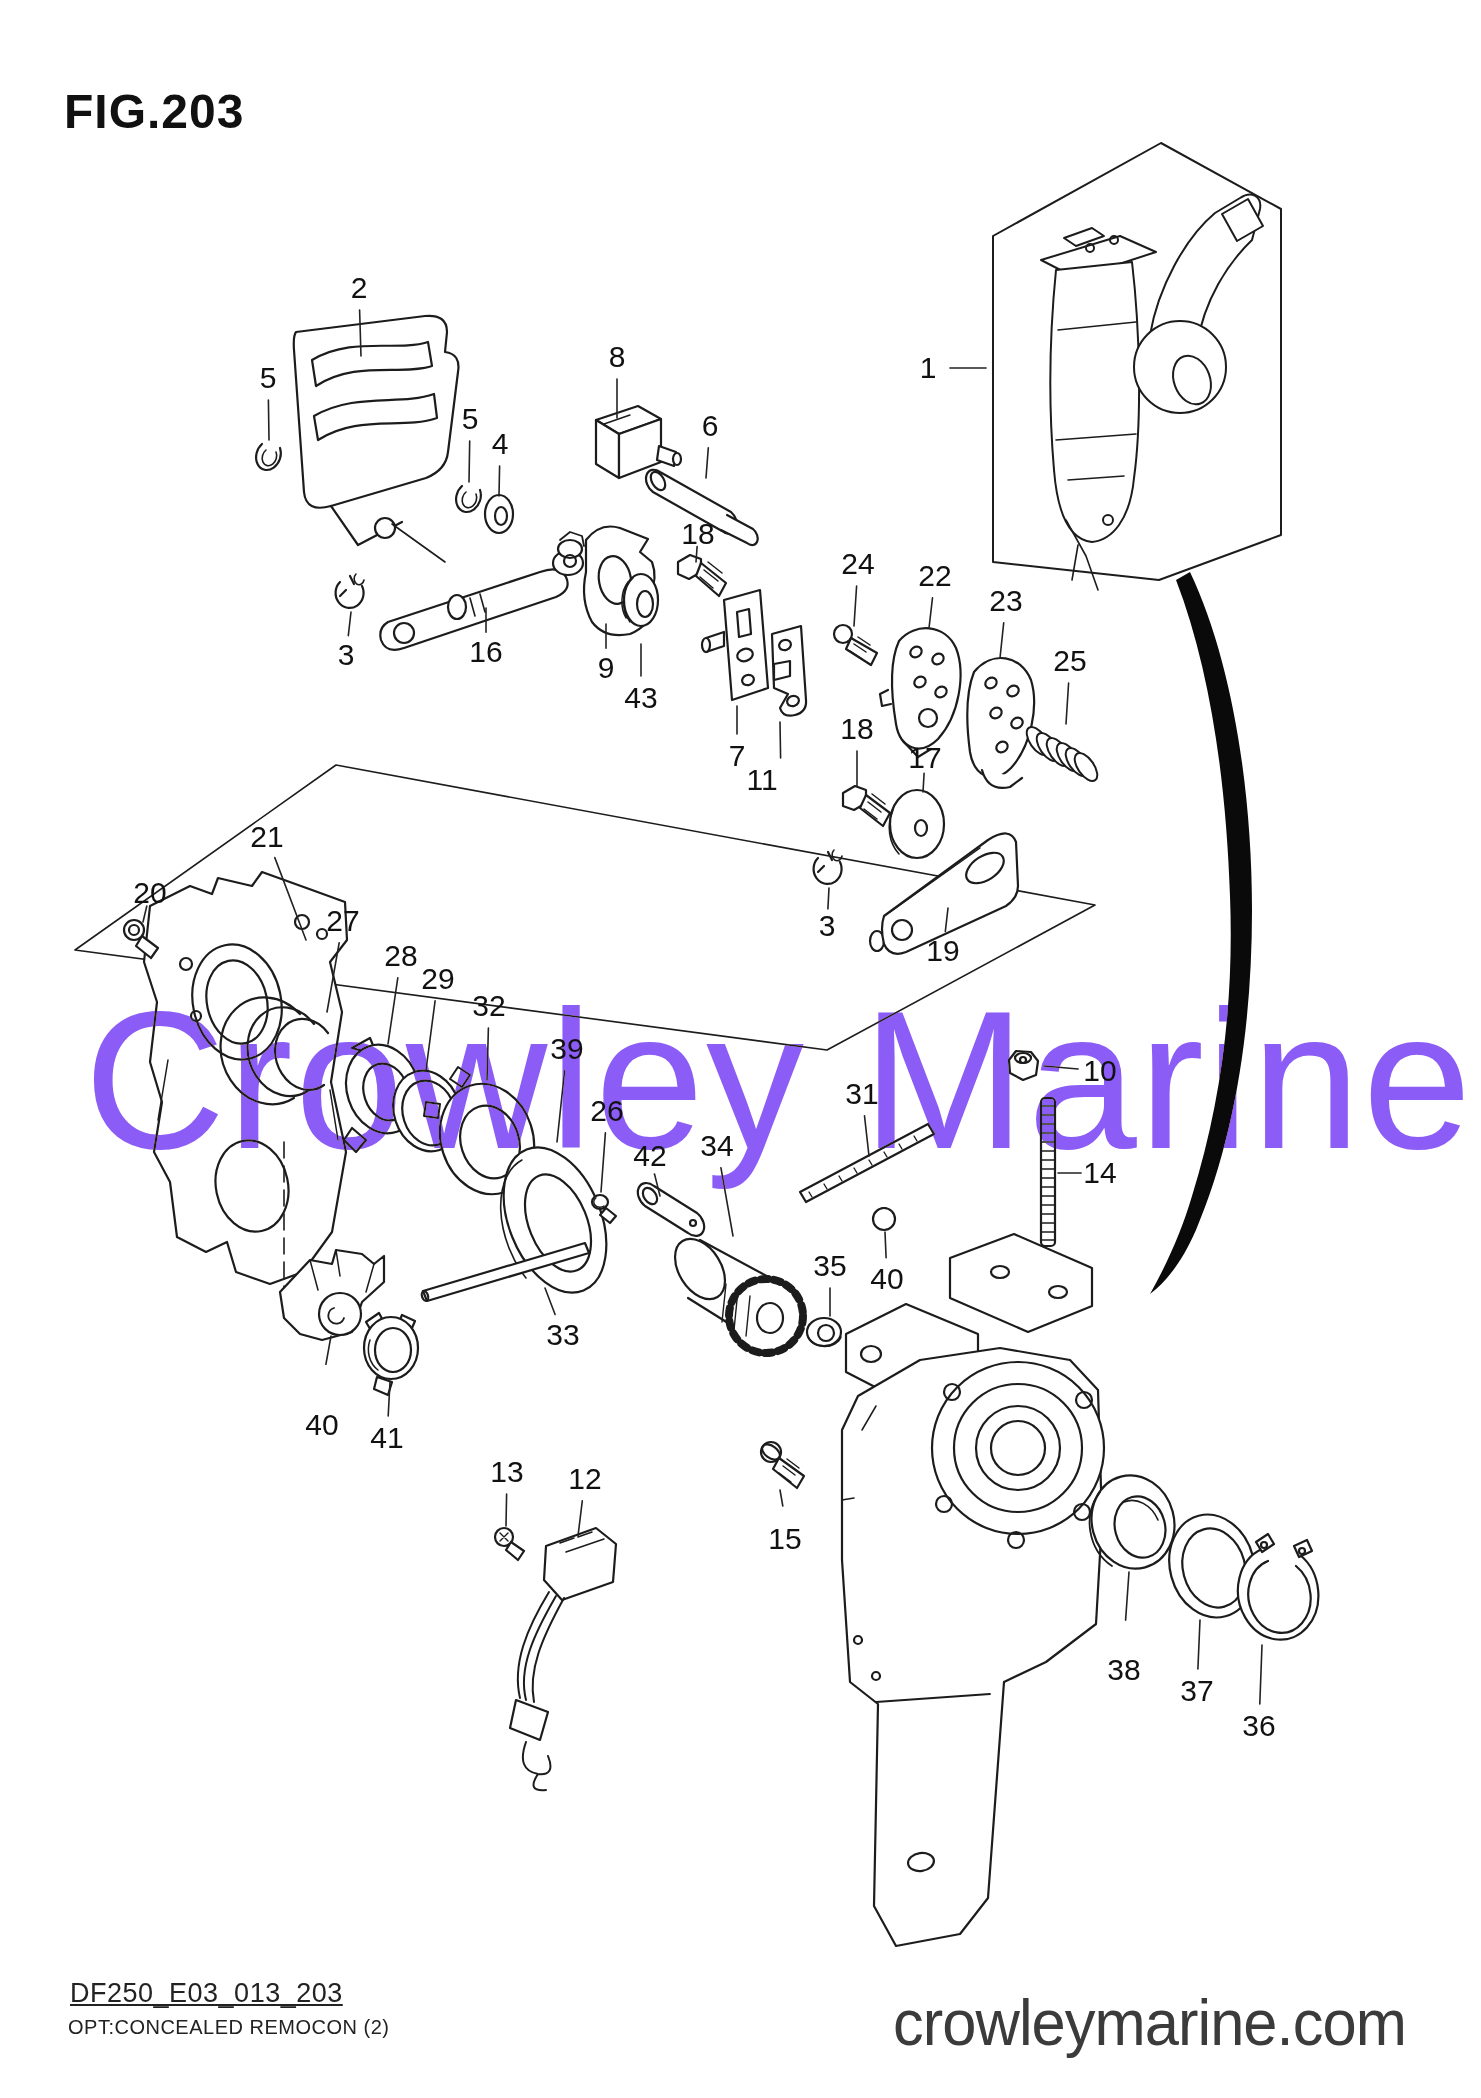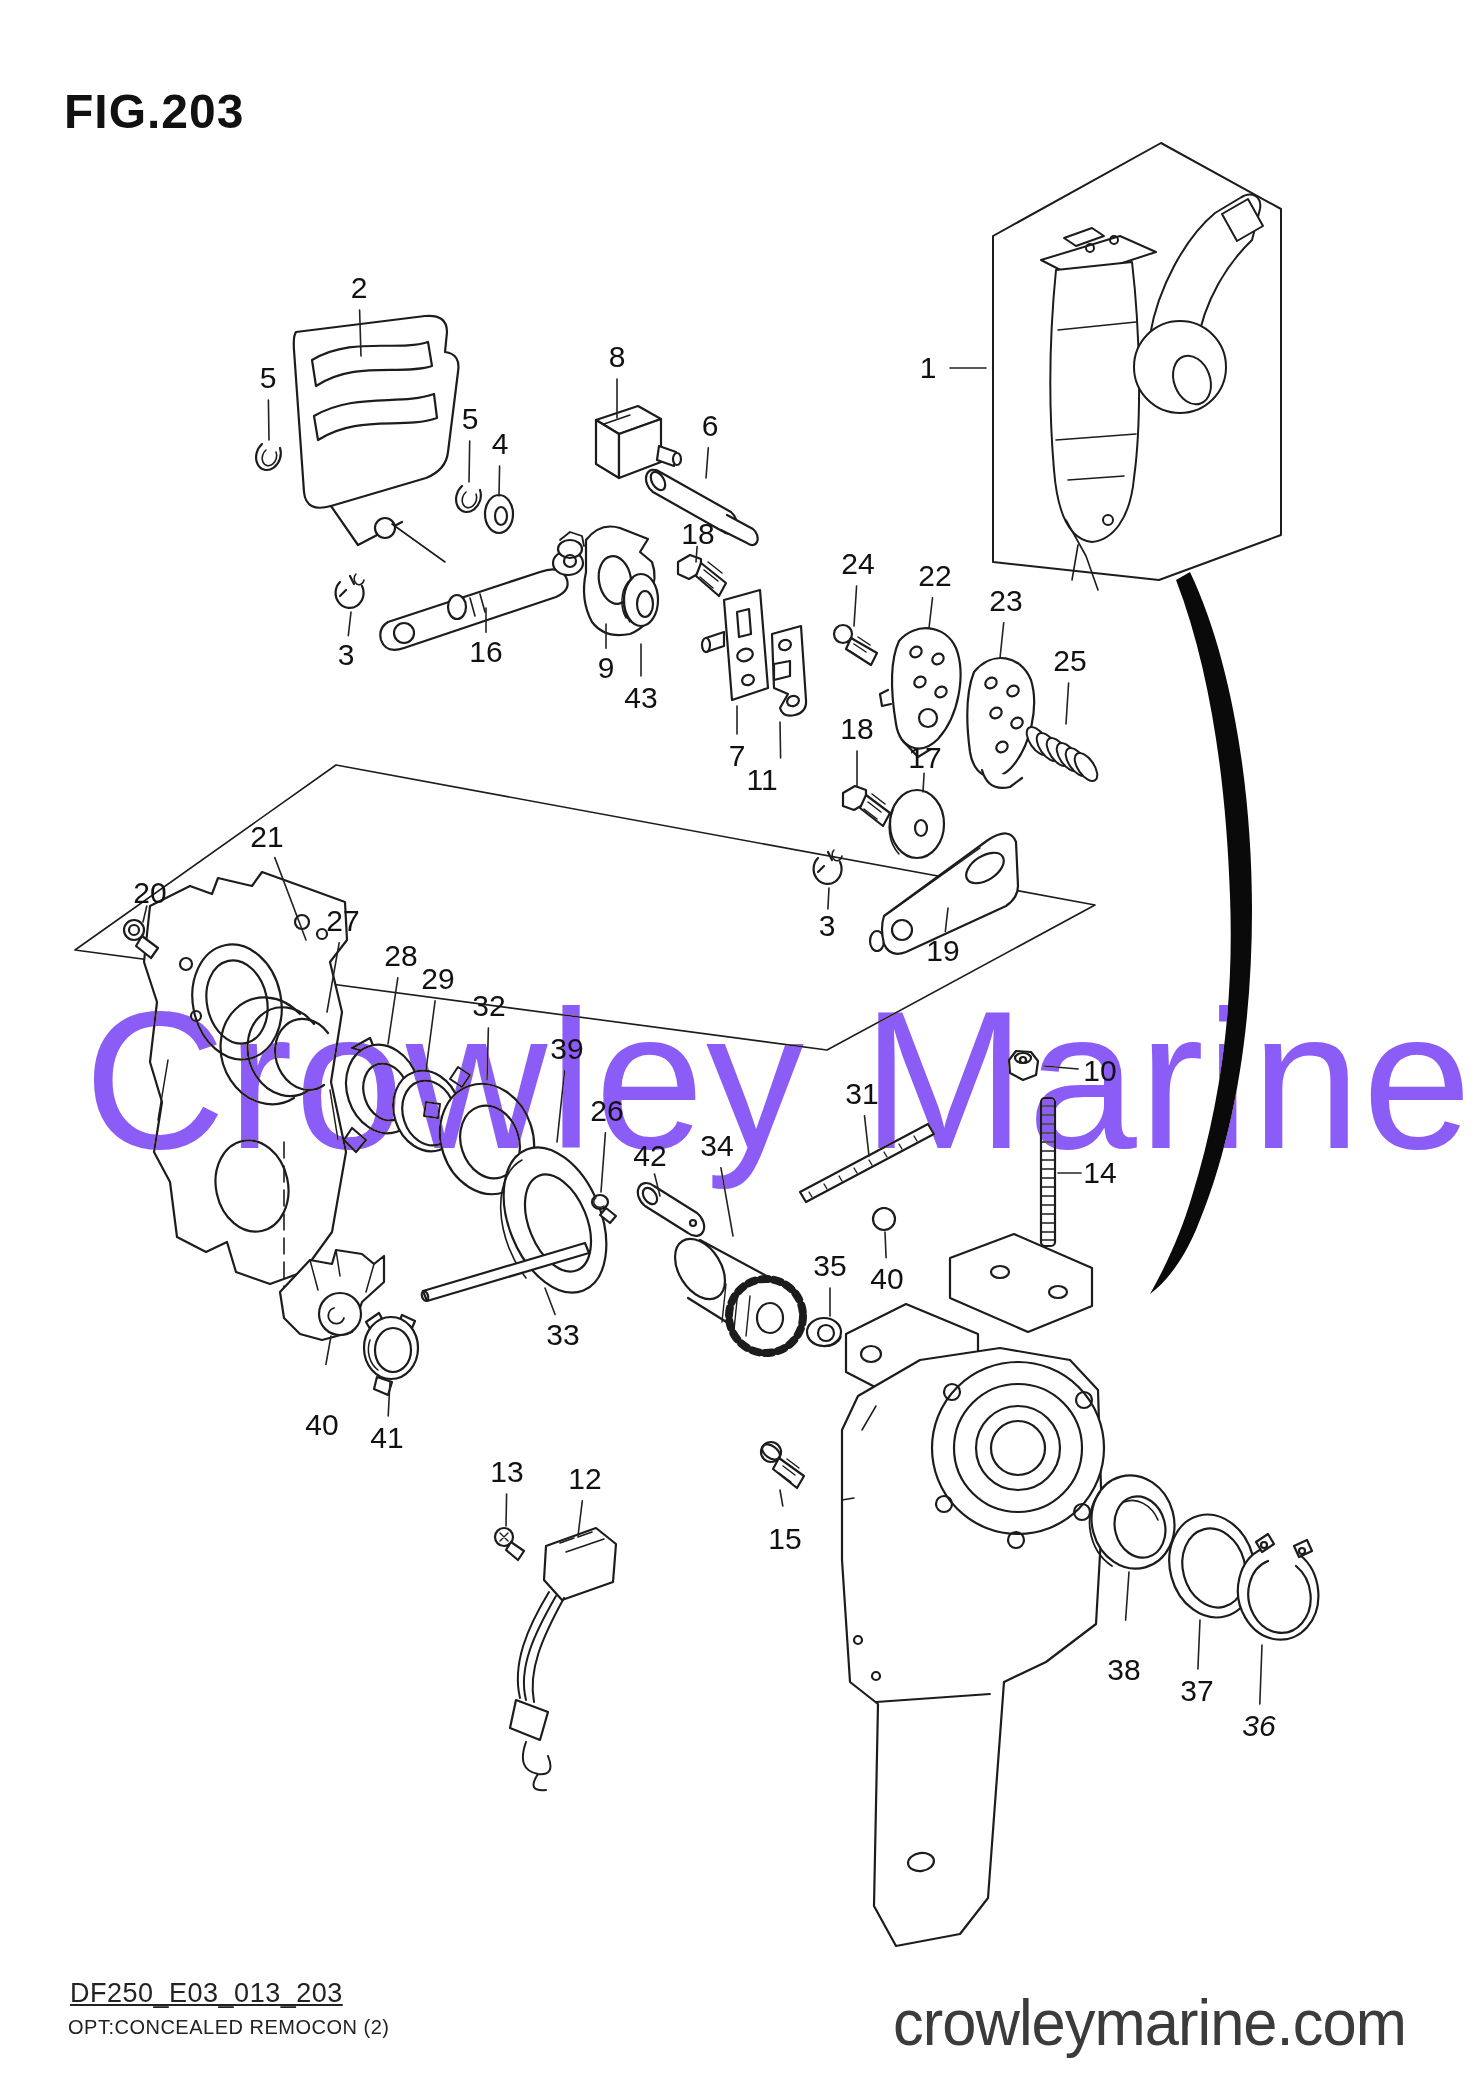--- a/index.html
+++ b/index.html
@@ -464,19 +464,19 @@
       <div class="lbl" style="left: 887px; top: 1279px;">40</div>
       <div class="lbl" style="left: 830px; top: 1266px;">35</div>
       <div class="lbl" style="left: 563px; top: 1335px;">33</div>
       <div class="lbl" style="left: 322px; top: 1386px; margin-top: 39px;">40</div>
       <div class="lbl" style="left: 387px; top: 1438px;">41</div>
       <div class="lbl" style="left: 507px; top: 1472px;">13</div>
       <div class="lbl" style="left: 585px; top: 1479px;">12</div>
       <div class="lbl" style="left: 785px; top: 1519px; margin-top: 20px;">15</div>
       <div class="lbl" style="left: 1124px; top: 1642px; margin-top: 28px;">38</div>
       <div class="lbl" style="left: 1197px; top: 1691px;">37</div>
-      <div class="lbl" style="left: 1259px; top: 1726px; font-style: italic;">36</div>
+      <div class="lbl" style="left: 1259px; top: 1726px;">36</div>
     </div>
 
   <div class="footer-code">DF250_E03_013_203</div>
   <div class="footer-caption">OPT:CONCEALED REMOCON (2)</div>
   <div class="site">crowleymarine.com</div>
 </div>
 
 </body></html>

